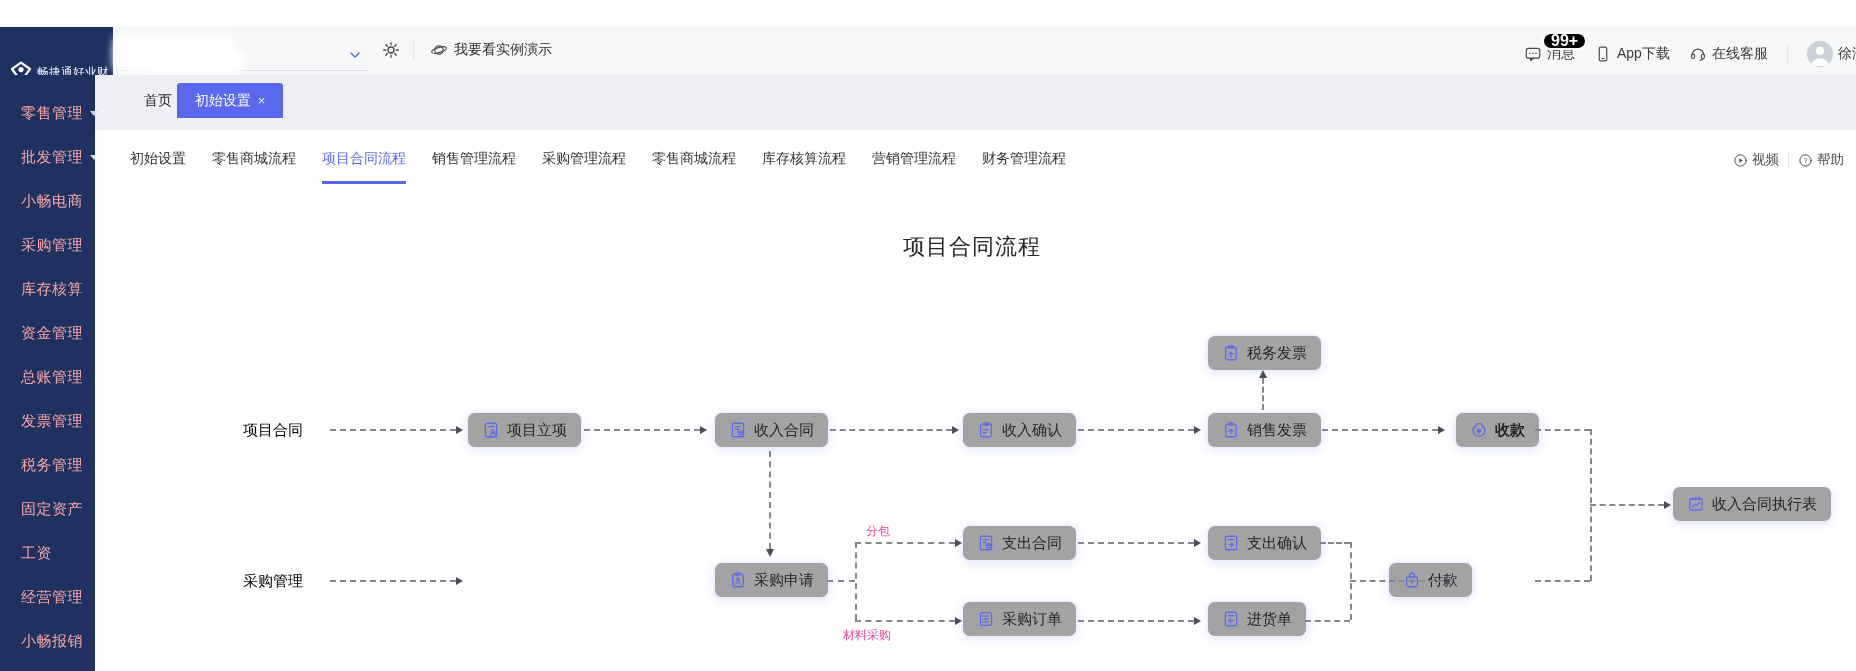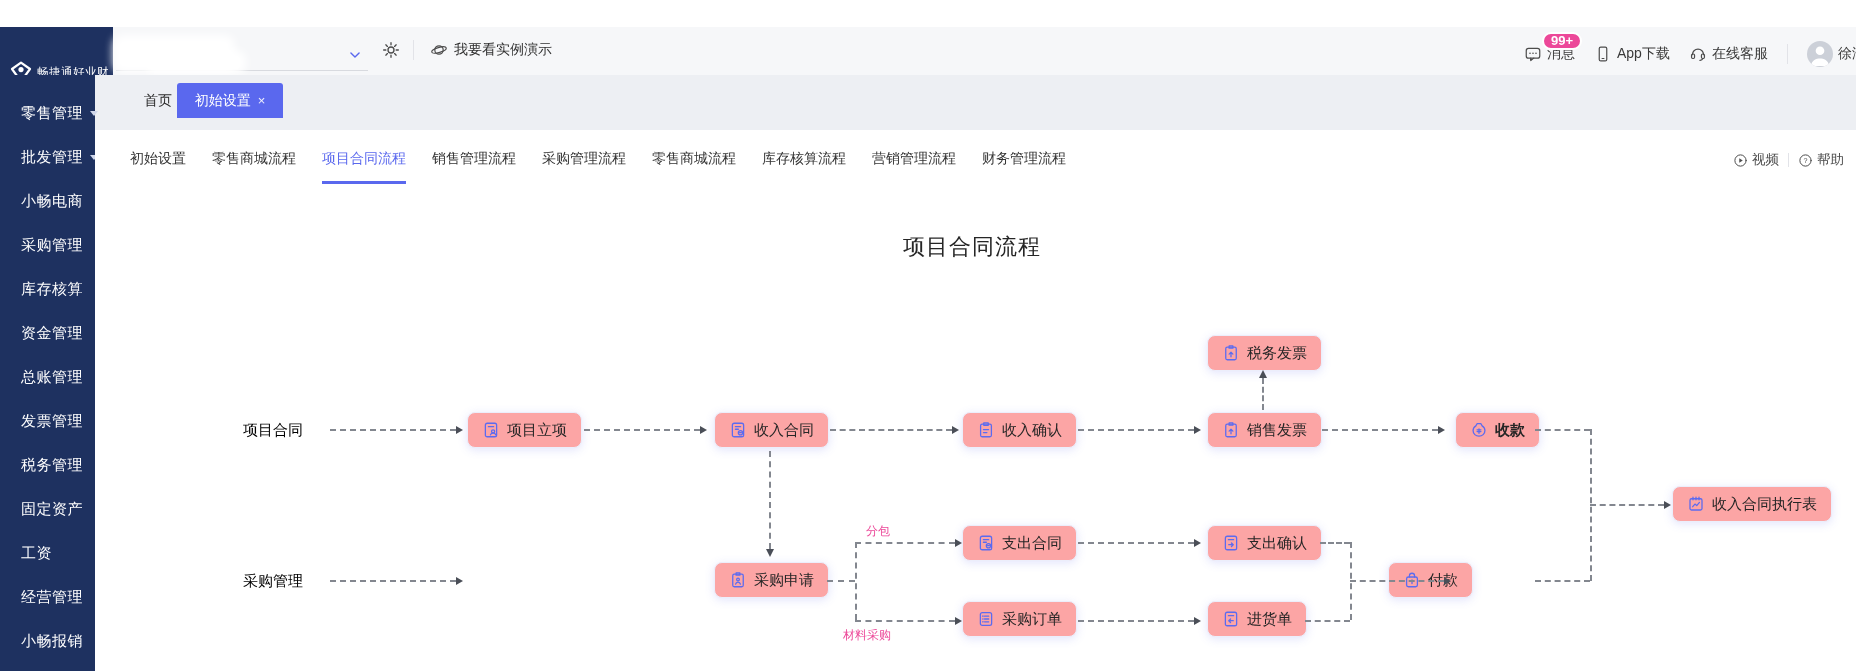--- a/index.html
+++ b/index.html
@@ -16,46 +16,46 @@
   .logo-icon{position:absolute;left:9px;top:33px;width:24px;height:24px;}
   .acct-select{position:absolute;left:116px;top:40px;width:252px;height:30px;border-bottom:1px solid #d8dadf;cursor:pointer;}
   .blur1{position:absolute;left:4px;top:2px;width:108px;height:24px;background:#fff;box-shadow:0 0 9px 7px rgba(255,255,255,.97);border-radius:4px;}
   .blur2{position:absolute;left:36px;top:16px;width:88px;height:13px;background:#fff;box-shadow:0 0 8px 6px rgba(255,255,255,.95);border-radius:4px;}
   .chev{position:absolute;right:6px;top:8px;width:14px;height:14px;}
   .gear-btn{position:absolute;left:381px;top:40px;width:20px;height:20px;cursor:pointer;}
   .vdiv{position:absolute;width:1px;background:#e2e3e8;}
   .demo-link{position:absolute;left:430px;top:41px;display:flex;align-items:center;gap:6px;font-size:14px;color:#303030;cursor:pointer;white-space:nowrap;}
   .tb-right{position:absolute;left:1524px;top:41px;display:flex;align-items:center;gap:19px;font-size:14px;color:#3a3a3a;white-space:nowrap;}
   .tb-item{display:flex;align-items:center;gap:5px;cursor:pointer;position:relative;}
-  .badge{position:absolute;top:-13px;left:18px;background:#ec4899;color:#fff;font-size:13px;font-weight:bold;
+  .badge{position:absolute;top:-13px;left:18px;background:#000000;color:#fff;font-size:16px;font-weight:bold;
          padding:1px 7px;border-radius:9px;border:2px solid #fff;line-height:12px;}
   .avatar{width:26px;height:26px;border-radius:50%;background:#ccd0d8;display:flex;align-items:center;justify-content:center;overflow:hidden;}
   .ico{display:inline-flex;}
   .ico svg{stroke:#4c4c4c;fill:none;stroke-width:1.6;stroke-linecap:round;stroke-linejoin:round;}
   
   .strip{position:absolute;left:95px;top:75px;right:0;height:55px;background:#edeff3;}
   .wtab-home{position:absolute;left:128px;top:83px;height:35px;padding:0 16px;display:flex;align-items:center;font-size:14px;color:#2b2b2b;cursor:pointer;}
   .wtab-active{position:absolute;left:177px;top:83px;width:106px;height:35px;background:#5a68ee;border-radius:3px 3px 0 0;
                display:flex;align-items:center;justify-content:center;gap:7px;color:#fff;font-size:14px;cursor:pointer;}
   .wtab-close{font-size:13px;opacity:.9;cursor:pointer;}
   
   .sidebar{position:absolute;left:0;top:75px;width:95px;bottom:0;background:#1e3160;padding-top:16px;box-sizing:border-box;}
-  .side-item{height:44px;display:flex;align-items:center;padding-left:21px;color:#ffffff;font-size:15px;cursor:pointer;letter-spacing:.5px;white-space:nowrap;}
+  .side-item{height:44px;display:flex;align-items:center;padding-left:21px;color:#fca5a5;font-size:15px;cursor:pointer;letter-spacing:.5px;white-space:nowrap;}
   .caret{width:0;height:0;border-left:4.5px solid transparent;border-right:4.5px solid transparent;border-top:5.5px solid #cfd6ea;margin-left:7px;}
   
   .card{position:absolute;left:95px;top:130px;right:0;bottom:0;background:#fff;border-top-left-radius:10px;}
   .subtabs{position:absolute;left:130px;top:150px;display:flex;gap:26px;font-size:14px;color:#333;}
   .subtab{padding-bottom:13px;cursor:pointer;border-bottom:3px solid transparent;white-space:nowrap;}
   .subtab.active{color:#5a68ee;border-bottom-color:#5a68ee;}
   .corner-links{position:absolute;right:12px;top:151px;display:flex;align-items:center;gap:9px;font-size:13.5px;color:#4d4d4d;}
   .corner-item{display:flex;align-items:center;gap:4px;cursor:pointer;}
   .flow-title{position:absolute;left:903px;top:232px;font-size:22px;font-weight:500;color:#262626;letter-spacing:1px;}
   
   .lane-label{position:absolute;font-size:15px;color:#000000;white-space:nowrap;}
-  .fnode{position:absolute;height:36px;display:inline-flex;align-items:center;gap:7px;padding:0 14px;background:#fca5a5;
+  .fnode{position:absolute;height:36px;display:inline-flex;align-items:center;gap:7px;padding:0 14px;background:#a3a3a3;
          border:1px solid #eceefb;border-radius:8px;box-shadow:0 2px 10px rgba(93,106,240,.18);font-size:15px;color:#262626;
          cursor:pointer;white-space:nowrap;box-sizing:border-box;}
   .fnode .fi{width:18px;height:18px;display:inline-flex;}
   .fnode .fi svg{width:18px;height:18px;stroke:#5b6bf0;fill:none;stroke-width:1.7;stroke-linecap:round;stroke-linejoin:round;}
   .hline{position:absolute;height:0;border-top:2px dashed #83878f;}
   .vline{position:absolute;width:0;border-left:2px dashed #83878f;}
   .arr-r{position:absolute;width:0;height:0;border-left:7px solid #4a4e57;border-top:4.5px solid transparent;border-bottom:4.5px solid transparent;}
   .arr-u{position:absolute;width:0;height:0;border-bottom:8px solid #4a4e57;border-left:4.5px solid transparent;border-right:4.5px solid transparent;}
   .arr-d{position:absolute;width:0;height:0;border-top:8px solid #4a4e57;border-left:4.5px solid transparent;border-right:4.5px solid transparent;}
   .edge-label{position:absolute;font-size:12px;color:#ec4899;white-space:nowrap;}

